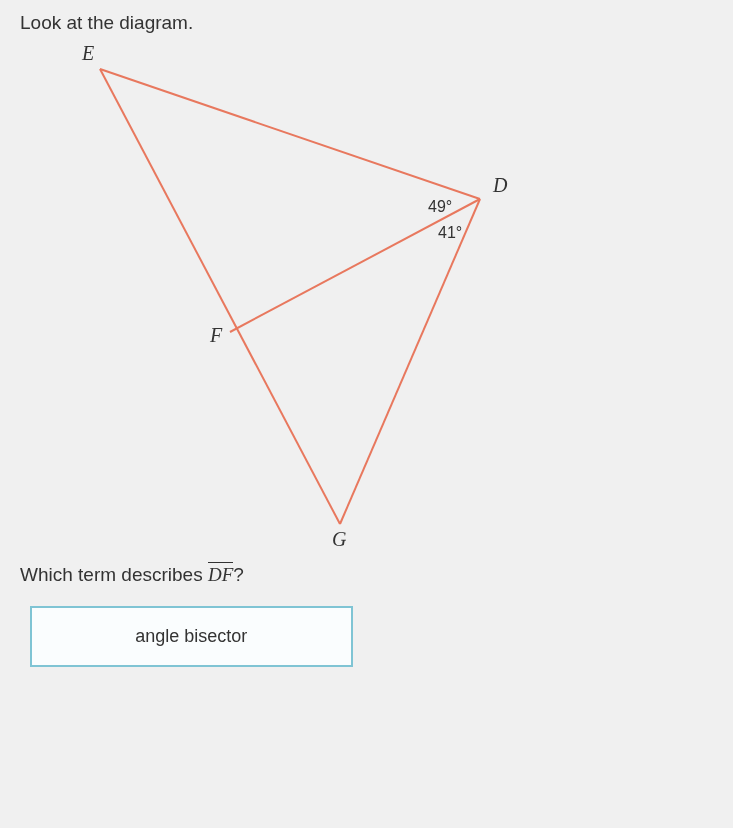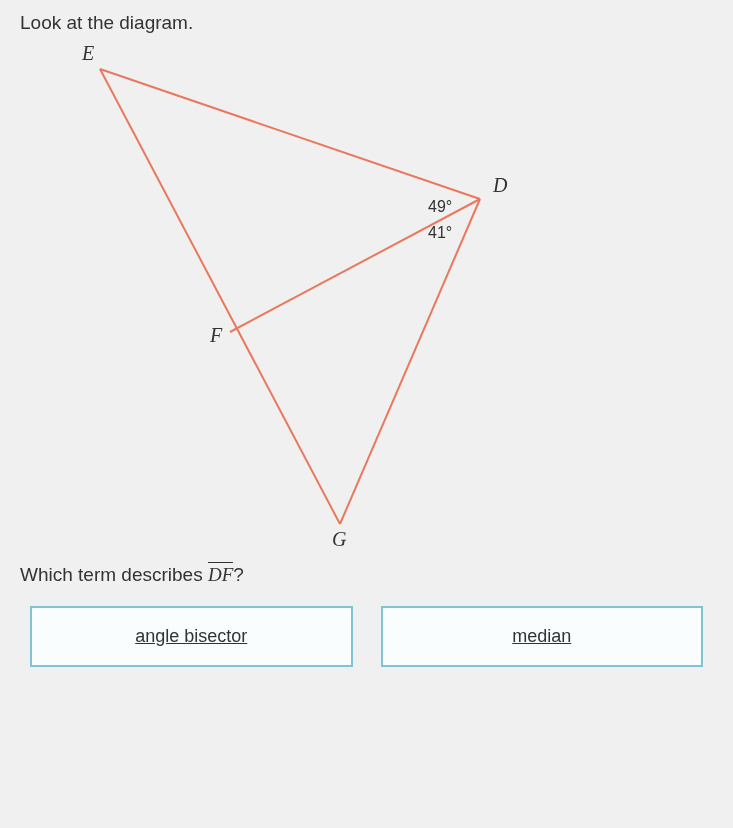--- a/index.html
+++ b/index.html
@@ -59,21 +59,20 @@
       left: 0;
       right: 0;
       height: 1px;
       background: #333;
     }
     .options {
       display: grid;
       grid-template-columns: 1fr 1fr;
       gap: 24px 28px;
       padding: 0 10px;
-      text-decoration: underline;
     }
     .option-btn {
       border: 2px solid #7fc4d4;
       background: #fafdfe;
       padding: 18px 10px;
       font-size: 18px;
       color: #333;
       text-align: center;
       cursor: pointer;
       font-family: inherit;
@@ -91,23 +90,22 @@
     <line x1="440" y1="165" x2="300" y2="490" stroke="#e8785e" stroke-width="2"></line>
     <line x1="300" y1="490" x2="60" y2="35" stroke="#e8785e" stroke-width="2"></line>
 
     <line x1="440" y1="165" x2="190" y2="298" stroke="#e8785e" stroke-width="2"></line>
   </svg>
   <div class="vertex-label" style="left: 42px; top: 8px;">E</div>
   <div class="vertex-label" style="left: 453px; top: 140px;">D</div>
   <div class="vertex-label" style="left: 170px; top: 290px;">F</div>
   <div class="vertex-label" style="left: 292px; top: 494px;">G</div>
   <div class="angle-label" style="left: 388px; top: 164px;">49°</div>
-  <div class="angle-label" style="left: 388px; top: 190px;">41°</div>
+  <div class="angle-label" style="left: 398px; top: 190px;">41°</div>
 </div>
 
 <div class="question">
   <span>Which term describes </span><span class="segment"><span class="overline"></span><span>DF</span></span><span>?</span>
 </div>
 
 <div class="options">
   <button class="option-btn">angle bisector</button>
-  <button class="option-btn">median</button>
 </div>
 
 </body></html>

